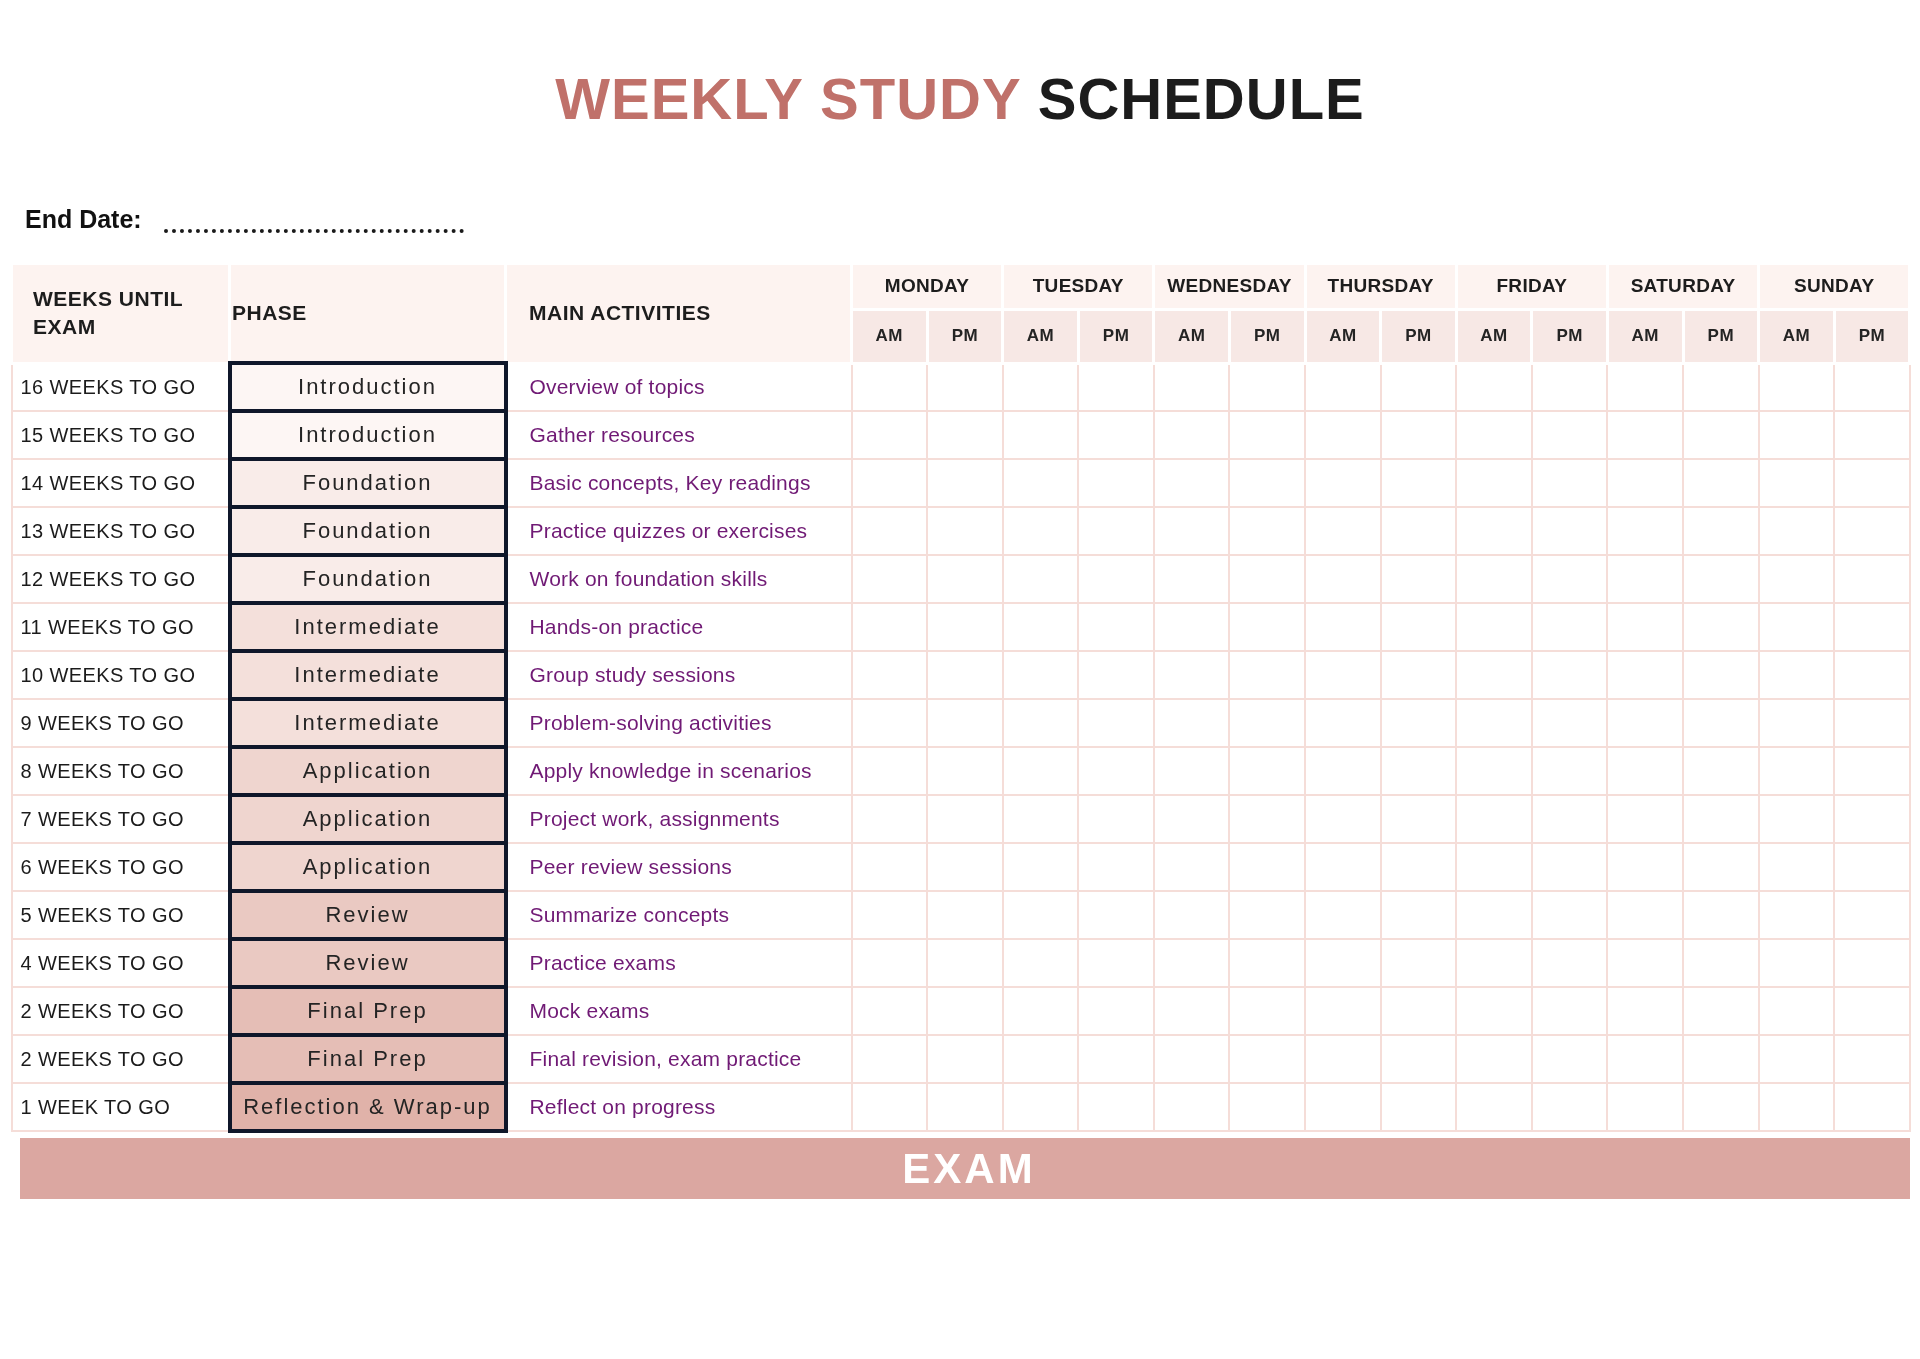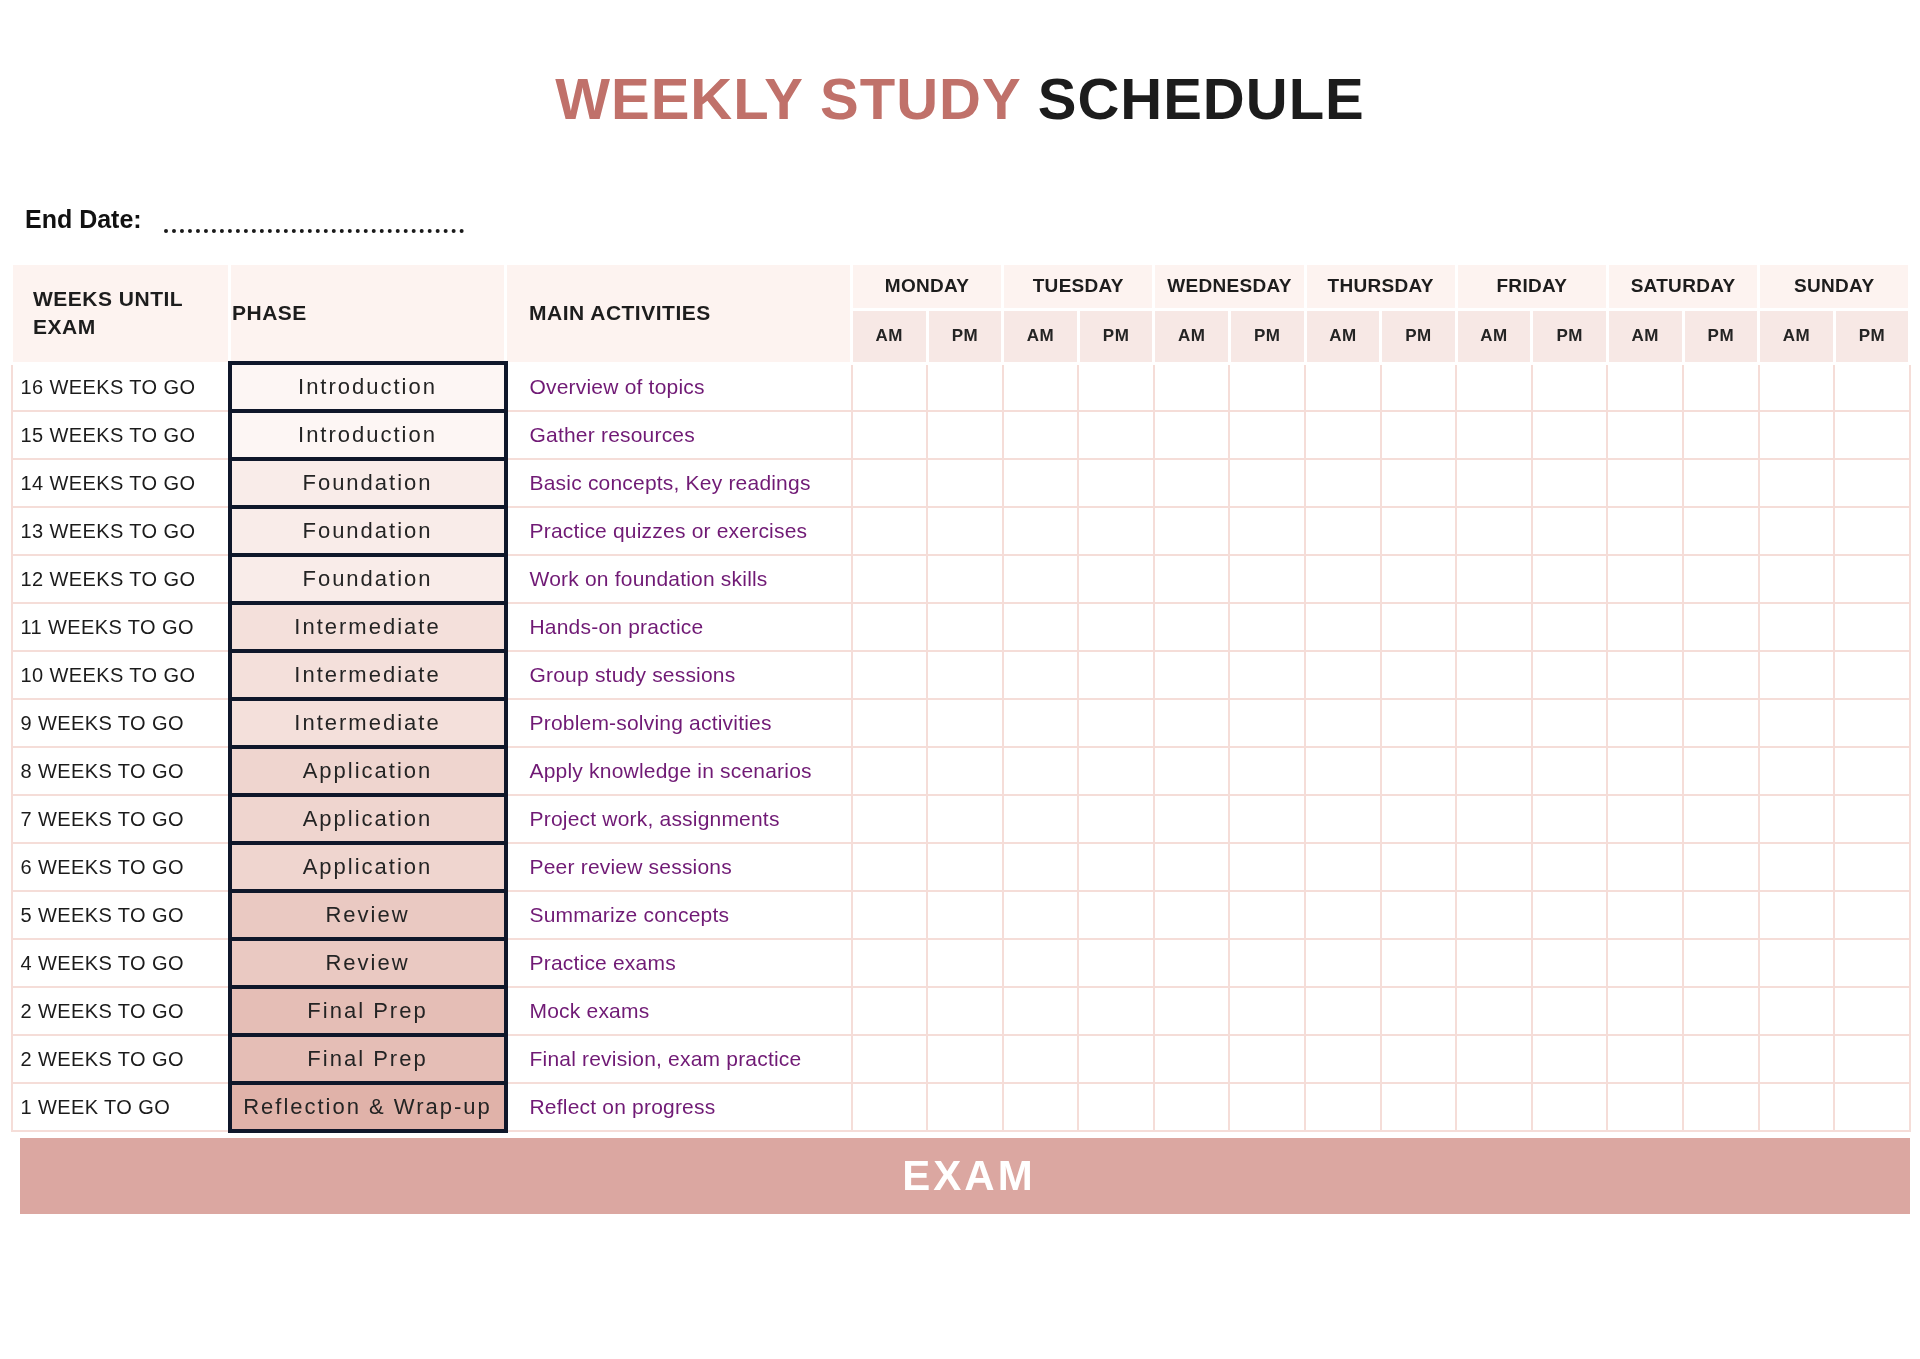--- a/index.html
+++ b/index.html
@@ -63,21 +63,21 @@
     font-size:22px;color:#242424;letter-spacing:2px;white-space:nowrap;
   }
   td.activity-cell{
     background:#ffffff;border:2px solid var(--grid);
     font-size:21px;color:#701a75;padding-left:22px;letter-spacing:0.2px;
     white-space:nowrap;
   }
   td.slot-cell{background:#ffffff;border:2px solid var(--grid);}
   
   .exam-banner{
-    margin:5px 10px 0 20px;height:76px;background:var(--banner-bg);
+    margin:5px 10px 0 20px;height:61px;background:var(--banner-bg);
     display:flex;align-items:center;justify-content:center;padding-left:8px;
   }
   .exam-banner span{
     color:var(--banner-text);font-size:42px;font-weight:700;letter-spacing:3px;
   }
 </style>
 </head>
 <body>
 
 <h1 class="title"><span class="accent">WEEKLY STUDY</span><span> SCHEDULE</span></h1>

